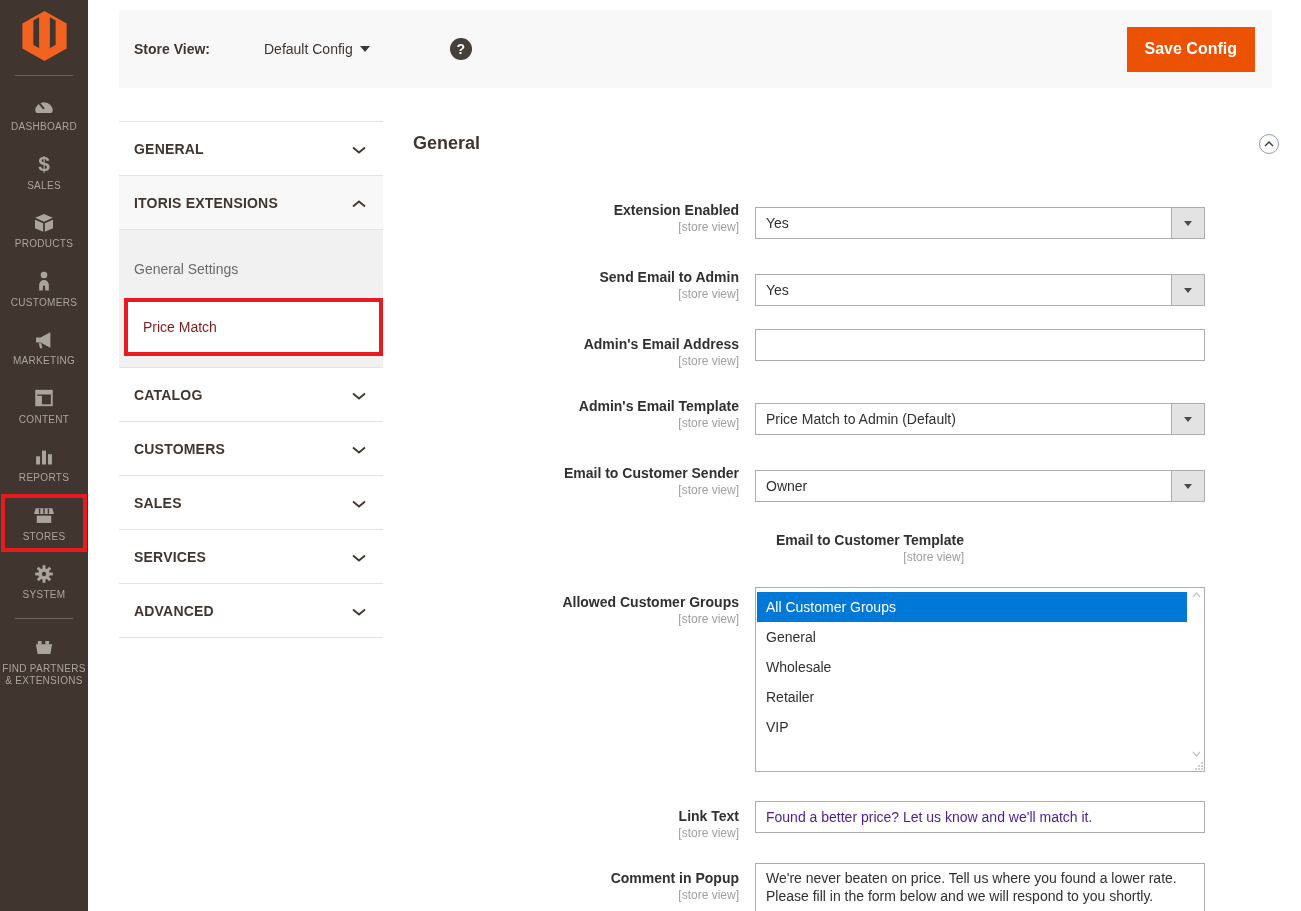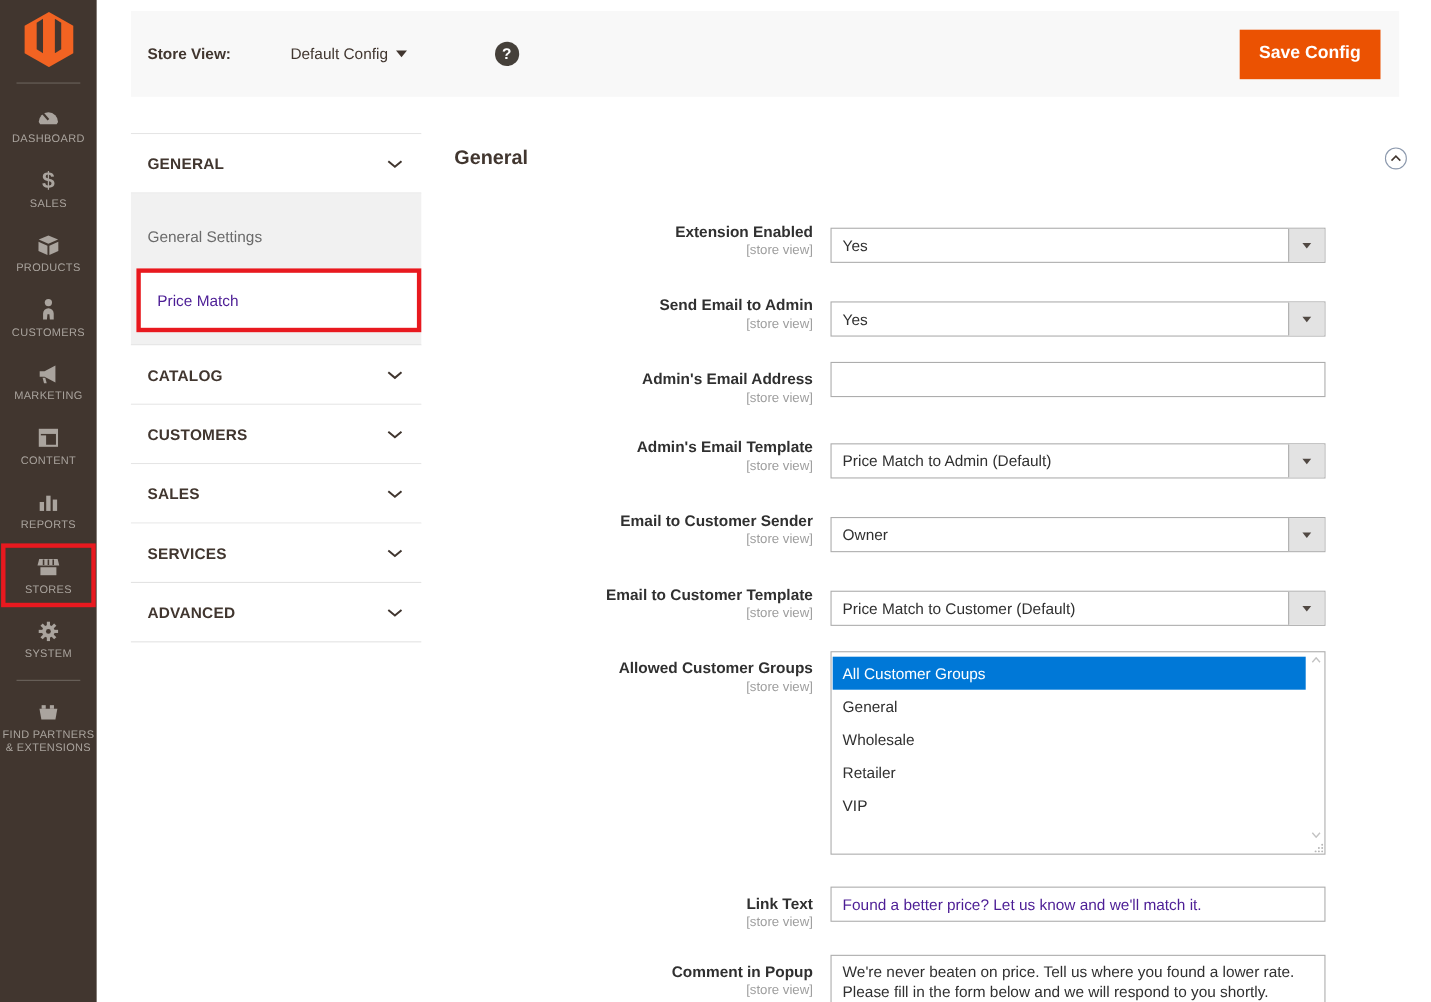--- a/index.html
+++ b/index.html
@@ -42,21 +42,21 @@
 
   
   .config-nav { width:264px; margin:33px 0 0 31px; border-top:1px solid #e3e3e3; }
   .cn-row { height:54px; display:flex; align-items:center; justify-content:space-between;
     padding:0 17px 0 15px; border-bottom:1px solid #e3e3e3; background:#fff; cursor:pointer; }
   .cn-row.expanded-head { background:#f8f8f8; }
   .cn-label { font-size:14px; font-weight:700; color:#41362f; letter-spacing:.2px; }
   .cn-sub { background:#f1f1f1; border-bottom:1px solid #e3e3e3; padding:10px 0 11px; }
   .cn-subitem { height:58px; display:flex; align-items:center; padding-left:15px;
     font-size:14px; color:#6b6b6b; cursor:pointer; }
-  .cn-subitem.active { background:#fff; color:#4c1d95; }
+  .cn-subitem.active { background:#fff; color:#7f1d1d; }
   .cn-subitem.annotated { border:4px solid #e8191f; margin-left:5px; }
 
   
   .form-area { flex:1; margin-left:30px; margin-top:33px; padding-right:22px; }
   .form-header { display:flex; align-items:center; justify-content:space-between; padding-top:12px; }
   .form-title { font-size:18px; font-weight:700; color:#41362f; }
   .collapse-circle { width:20px; height:20px; border-radius:50%; border:1px solid #8c99ad;
     display:flex; align-items:center; justify-content:center; cursor:pointer; }
   .form-rows { margin-top:41px; }
   .field-row { display:flex; margin-bottom:23px;justify-content:center; }
@@ -239,20 +239,26 @@
 
     <nav class="config-nav">
 
       <div class="cn-row">
         <span class="cn-label">GENERAL</span>
         <span><svg width="14" height="8">
               <polyline points="1,1.5 7,6.5 13,1.5" fill="none" stroke="#41362f" stroke-width="1.8"></polyline>
             </svg></span>
       </div>
 
+      <div class="cn-row expanded-head">
+        <span class="cn-label">ITORIS EXTENSIONS</span>
+        <span><svg width="14" height="8">
+              <polyline points="1,6.5 7,1.5 13,6.5" fill="none" stroke="#41362f" stroke-width="1.8"></polyline>
+            </svg></span>
+      </div>
 
       <div class="cn-sub">
         <div class="cn-subitem">
           <span>General Settings</span>
         </div>
         <div class="cn-subitem active annotated">
           <span>Price Match</span>
         </div>
       </div>
 
@@ -368,28 +374,20 @@
                   <span class="tri"></span>
                 </span>
             </div>
           </div>
         </div>
 
         <div class="field-row">
           <div class="flabel">
             <div class="flabel-t">Email to Customer Template</div>
             <div class="flabel-s">[store view]</div>
-          </div>
-          <div class="fcontrol">
-            <div class="msel">
-              <span class="msel-v">Price Match to Customer (Default)</span>
-              <span class="msel-btn">
-                  <span class="tri"></span>
-                </span>
-            </div>
           </div>
         </div>
 
         <div class="field-row big-gap">
           <div class="flabel">
             <div class="flabel-t">Allowed Customer Groups</div>
             <div class="flabel-s">[store view]</div>
           </div>
           <div class="fcontrol">
             <div class="m-multi">

